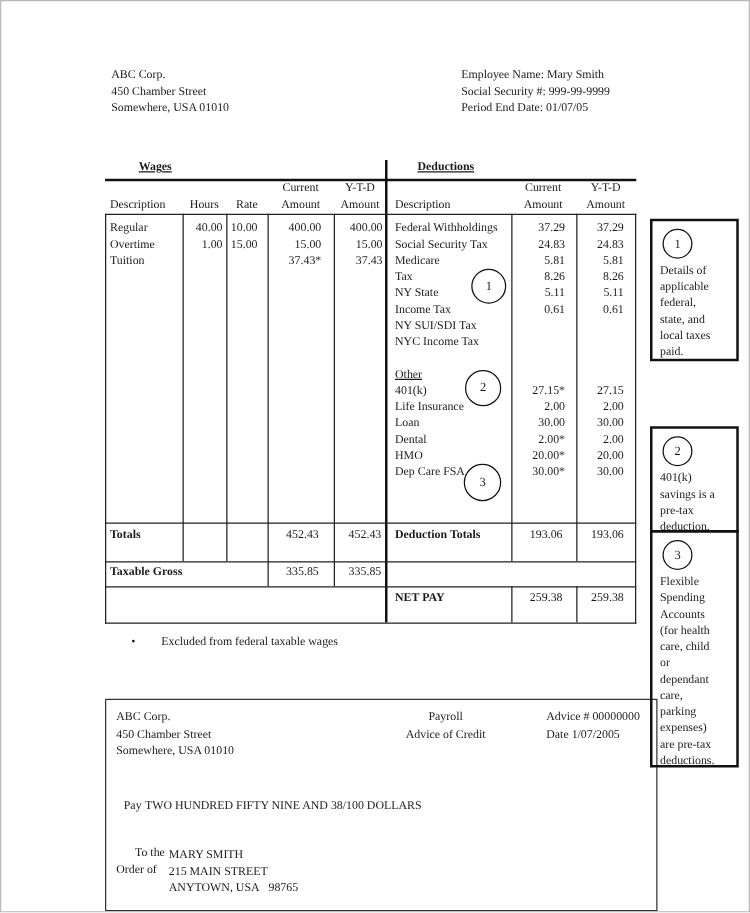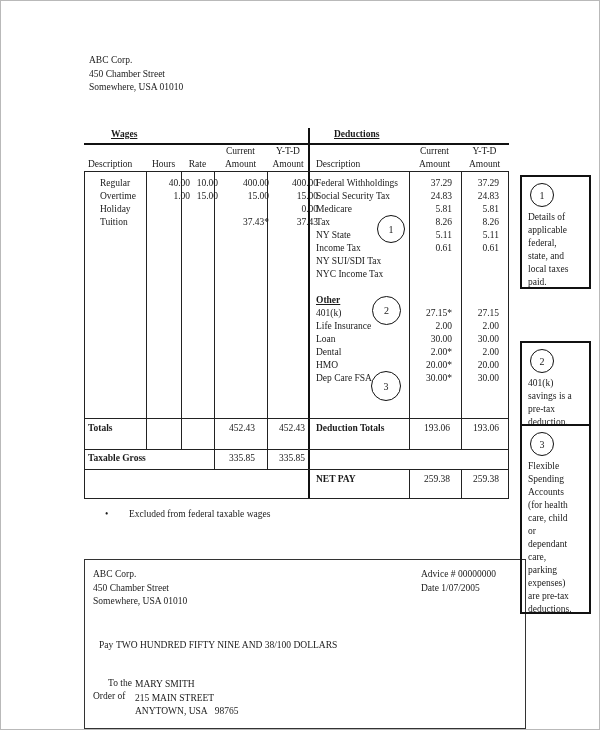--- a/index.html
+++ b/index.html
@@ -5,32 +5,32 @@
   * { margin:0; padding:0; box-sizing:border-box; }
   html,body { background:#fff; }
   .page {
     position:relative; width:600px; height:730px; background:#fff;
     border:1px solid #b9b9b9; overflow:hidden;
     font-family:"Liberation Serif","DejaVu Serif",serif;
     font-size:9.5px; color:#1a1a1a;
   }
   .abs { position:absolute; }
   .b { font-weight:bold; }
-  .u { text-decoration:underline;font-weight:bold; }
+  .u { text-decoration:underline; }
   .lh13 div { line-height:13.5px; }
 
   
   .paytable { position:absolute; left:83px; top:127px; width:425px; height:371px; }
   .hline { position:absolute; left:0; width:425px; height:1px; background:#222; }
   .vline { position:absolute; width:1px; background:#222; }
   .divider { position:absolute; left:224px; top:0; width:2px; height:370px; background:#111; }
   .sec-title { position:absolute; top:1px; font-weight:bold; text-decoration:underline; }
   .colhead { position:absolute; text-align:center; line-height:12.5px; white-space:pre-line; }
 
-  .wrows { position:absolute; left:12px; top:49px; width:225px; }
+  .wrows { position:absolute; left:0; top:49px; width:225px; }
   .drows { position:absolute; left:226px; top:49px; width:198px; }
   .row { display:flex; height:13px; line-height:13px; }
   .wc-desc { width:62px; padding-left:4px; }
   .wc-hours { width:35px; text-align:right; padding-right:3px; }
   .wc-rate { width:33px; text-align:right; padding-right:8px; }
   .wc-cur { width:53px; text-align:right; padding-right:10px; }
   .wc-ytd { width:42px; text-align:right; padding-right:3px; }
   .dc-desc { width:99px; padding-left:6px; }
   .dc-cur { width:51px; text-align:right; padding-right:8px; }
   .dc-ytd { width:48px; text-align:right; padding-right:9px; }
@@ -57,20 +57,25 @@
 </style>
 </head>
 <body>
 
 <div class="page">
 
   <div class="abs lh13" style="left:88px; top:53px;">
     <div>ABC Corp.</div>
     <div>450 Chamber Street</div>
     <div>Somewhere, USA 01010</div>
+  </div>
+  <div class="abs lh13" style="left:368px; top:53px;">
+    <div>Employee Name: Mary Smith</div>
+    <div>Social Security #: 999-99-9999</div>
+    <div>Period End Date: 01/07/05</div>
   </div>
 
   <div class="paytable">
     <div class="divider"></div>
 
     <div class="sec-title" style="left:27px;text-align:center;">Wages</div>
     <div class="sec-title" style="left:250px;">Deductions</div>
 
     <div class="hline" style="top:15px; height:2px; background:#111;"></div>
     <div class="hline" style="top:43px;"></div>
@@ -112,27 +117,20 @@
         <span class="wc-ytd">400.00</span>
       </div>
       <div class="row">
         <span class="wc-desc">Overtime</span>
         <span class="wc-hours">1.00</span>
         <span class="wc-rate">15.00</span>
         <span class="wc-cur">15.00</span>
         <span class="wc-ytd">15.00</span>
       </div>
       <div class="row">
-        <span class="wc-desc">Holiday</span>
-        <span class="wc-hours"></span>
-        <span class="wc-rate"></span>
-        <span class="wc-cur"></span>
-        <span class="wc-ytd">0.00</span>
-      </div>
-      <div class="row">
         <span class="wc-desc">Tuition</span>
         <span class="wc-hours"></span>
         <span class="wc-rate"></span>
         <span class="wc-cur">37.43*</span>
         <span class="wc-ytd">37.43</span>
       </div>
     </div>
 
     <div class="drows">
       <div class="row">
@@ -247,21 +245,25 @@
     <span class="blt">•</span>
     <span>Excluded from federal taxable wages</span>
   </div>
 
   <div class="check">
     <div class="abs lh13" style="left:8px; top:8px;">
       <div>ABC Corp.</div>
       <div>450 Chamber Street</div>
       <div>Somewhere, USA 01010</div>
     </div>
-    <div class="abs lh13" style="left:336px; top:8px;">
+    <div class="abs lh13" style="left:224px; top:8px; width:95px; text-align:center;">
+      <div>Payroll</div>
+      <div>Advice of Credit</div>
+    </div>
+    <div class="abs lh13" style="left:352px; top:8px;">
       <div>Advice # 00000000</div>
       <div>Date 1/07/2005</div>
     </div>
     <span class="abs" style="left:14px; top:80px;">Pay</span>
     <span class="abs" style="left:31px; top:80px;">TWO HUNDRED FIFTY NINE AND 38/100 DOLLARS</span>
     <span class="abs" style="left:8px; top:118px;margin-left:15px;">To the</span>
     <span class="abs" style="left:8px; top:131px;">Order of</span>
     <div class="abs lh13" style="left:50px; top:118px;">
       <div>MARY SMITH</div>
       <div>215 MAIN STREET</div>

